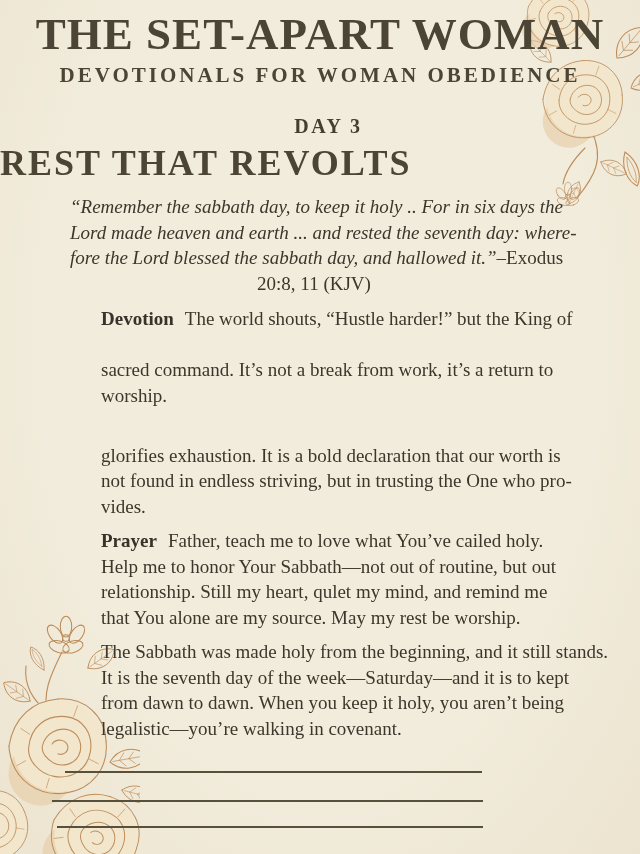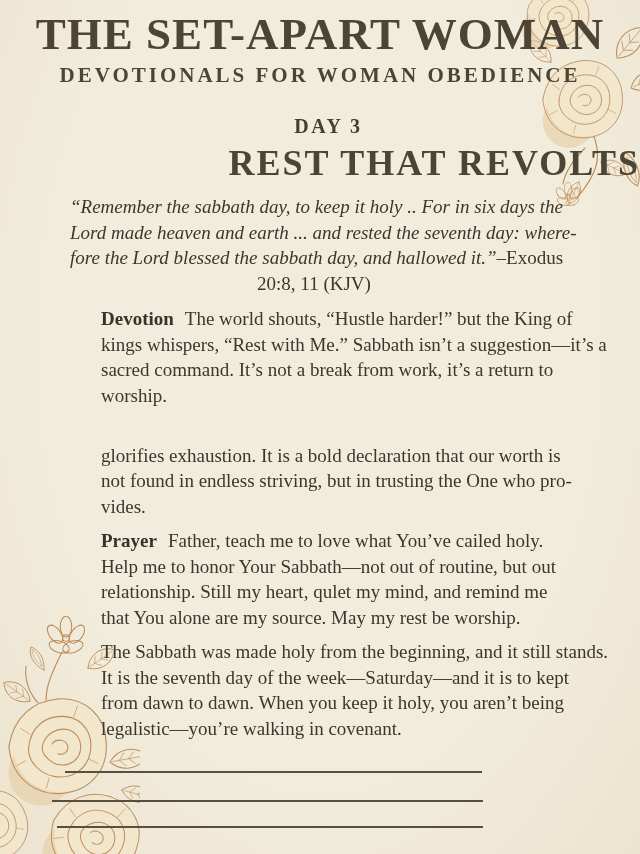--- a/index.html
+++ b/index.html
@@ -14,21 +14,21 @@
   .deco{position:absolute;z-index:1;}
   .deco.tr{top:0;right:0;}
   .deco.bl{bottom:0;left:0;}
   .txt{position:absolute;z-index:2;white-space:nowrap;}
   .title{top:12px;left:0;right:0;text-align:center;font-size:45px;line-height:1;
          letter-spacing:1px;color:#4c4434;font-weight:600;}
   .subtitle{top:65px;left:0;right:0;text-align:center;font-size:21px;line-height:1;
             letter-spacing:3px;color:#4c4434;font-weight:600;}
   .day{top:116px;left:0;right:0;text-align:center;font-size:20px;line-height:1;
        letter-spacing:2.5px;color:#453f31;font-weight:600;padding-left:17px;}
-  .heading{top:145px;left:0;right:0;text-align:right;font-size:36px;line-height:1;
+  .heading{top:145px;left:0;right:0;text-align:left;font-size:36px;line-height:1;
            letter-spacing:2px;color:#4c4434;font-weight:600;}
   .quote{top:194px;left:70px;font-size:19px;line-height:25.5px;font-style:italic;color:#3c372c;}
   .qattr{font-style:normal;}
   .qref{font-style:normal;text-align:center;width:488px;}
   .bodytxt{top:306px;left:57px;font-size:19px;line-height:25.5px;color:#3c372c;margin-left:44px;}
   .para{margin:0 0 9px 0;}
   .plabel{font-weight:bold;margin-right:11px;color:#37322a;}
   .note-line{position:absolute;z-index:2;height:1.5px;background:#57503d;}
   .nl1{top:771px;left:65px;width:417px;}
   .nl2{top:800px;left:52px;width:431px;}
@@ -112,21 +112,21 @@
   <div class="txt quote">
     <span>“Remember the sabbath day, to keep it holy .. For in six days the</span><br>
     <span>Lord made heaven and earth ... and rested the seventh day: where-</span><br>
     <span>fore the Lord blessed the sabbath day, and hallowed it.”</span><span class="qattr">–Exodus</span>
     <div class="qref"><span>20:8, 11 (KJV)</span></div>
   </div>
 
   <div class="txt bodytxt">
     <p class="para">
       <strong class="plabel">Devotion</strong><span>The world shouts, “Hustle harder!” but the King of</span><br>
-      <span>kings whispers, “Rest with Me.” Sabbath isn’t a suggestion—it’s a</span><br>
+      <br>
       <span>sacred command. It’s not a break from work, it’s a return to</span><br>
       <span>worship.</span>
     </p>
     <p class="para">
       <br>
       <span>glorifies exhaustion. It is a bold declaration that our worth is</span><br>
       <span>not found in endless striving, but in trusting the One who pro-</span><br>
       <span>vides.</span>
     </p>
     <p class="para">

